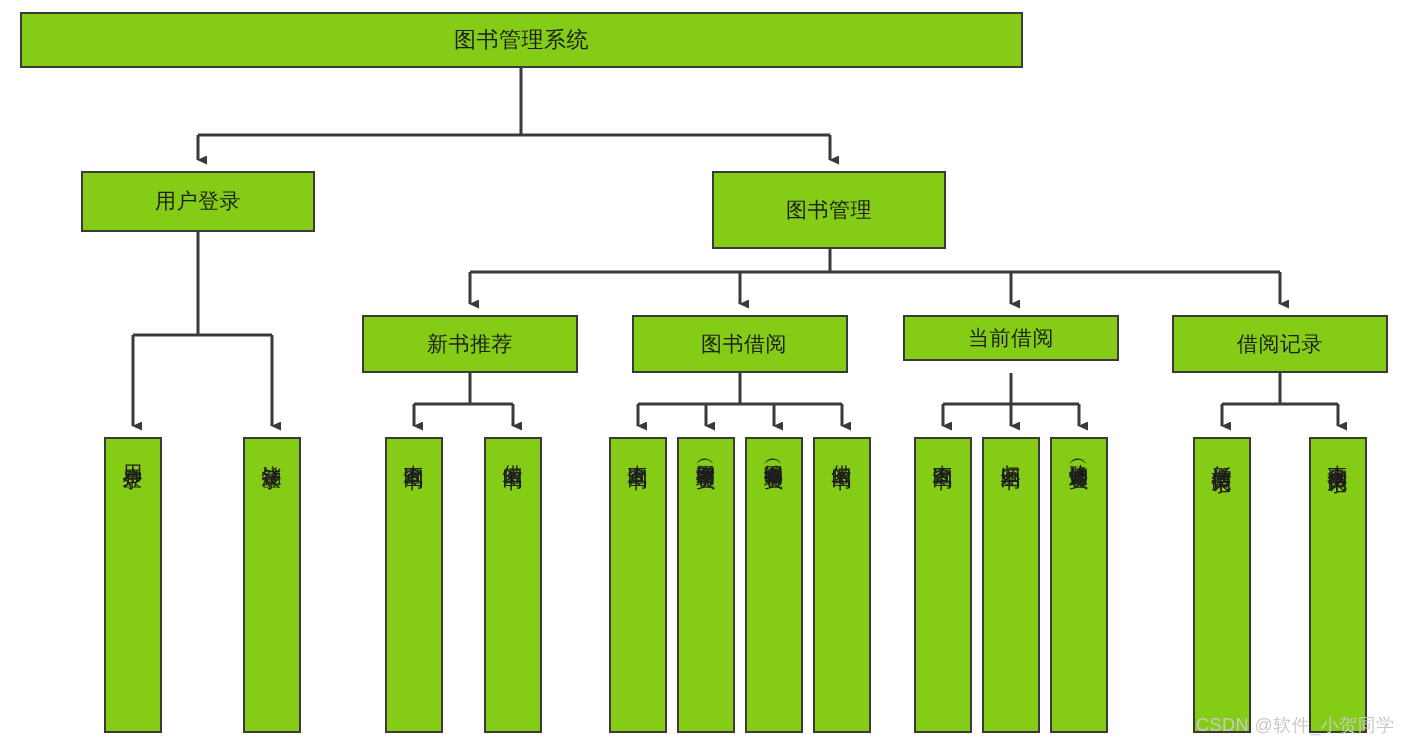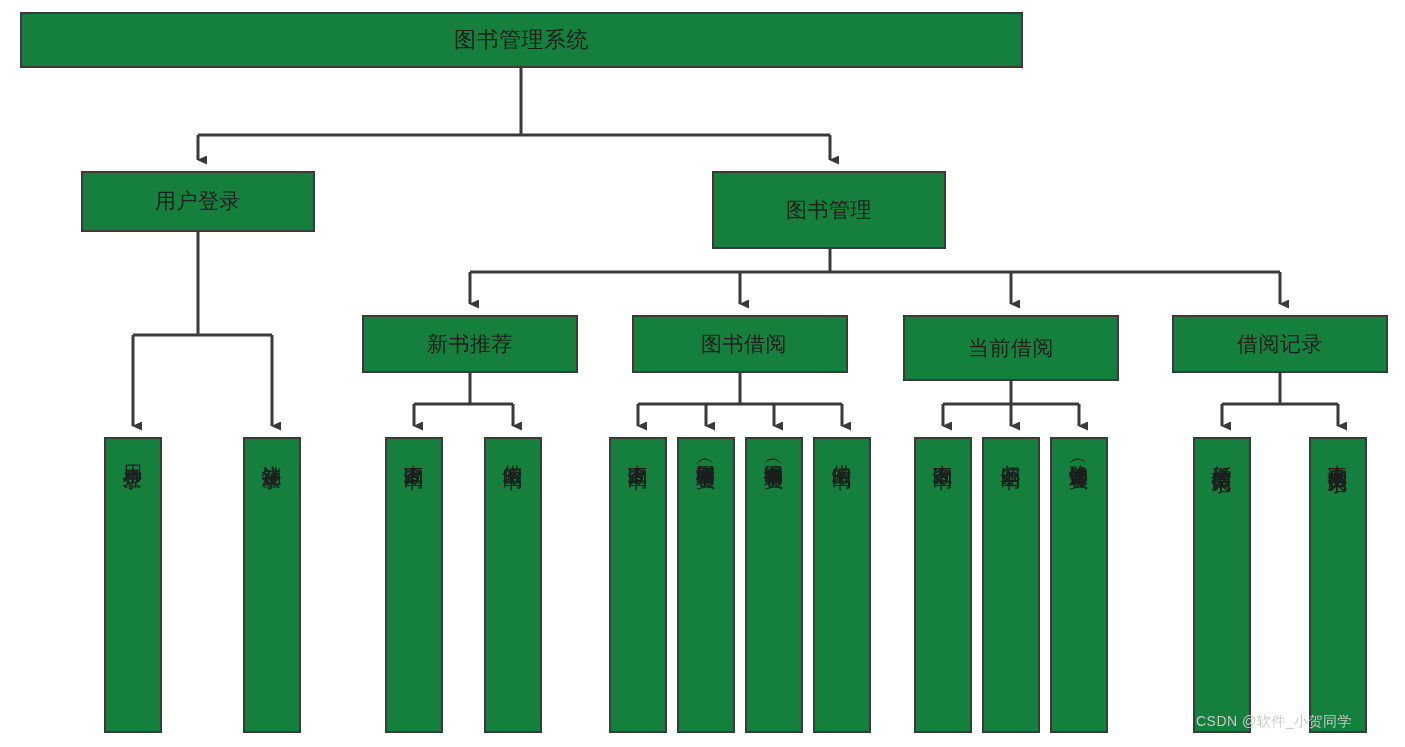--- a/index.html
+++ b/index.html
@@ -22,21 +22,21 @@
     position: absolute;
     left: 0;
     top: 0;
     width: 1405px;
     height: 747px;
     pointer-events: none;
   }
   .node {
     position: absolute;
     box-sizing: border-box;
-    background: #15803d;
+    background: #84cc16;
     border: 2px solid #3a3a3a;
     display: flex;
     align-items: center;
     justify-content: center;
     color: #1d1d1d;
     z-index: 2;
   }
   .node-label {
     display: block;
     text-align: center;
@@ -67,21 +67,21 @@
     max-height: 100%;
   }
   .node.vert.tall-text .node-label {
     font-size: 19px;
     letter-spacing: 1px;
   }
   .watermark {
     position: absolute;
     left: 1196px;
     top: 713px;
-    font-size: 14px;
+    font-size: 18px;
     color: #c9c9c9;
     white-space: nowrap;
     z-index: 5;
     letter-spacing: 0.5px;
   }
 </style>
 </head>
 <body>
 
 <div id="diagram-canvas">
@@ -148,21 +148,21 @@
   <div class="node horiz" style="left:712px; top:171px; width:234px; height:78px;">
     <span class="node-label">图书管理</span>
   </div>
 
   <div class="node horiz" style="left:362px; top:315px; width:216px; height:58px;align-items:center;">
     <span class="node-label">新书推荐</span>
   </div>
   <div class="node horiz" style="left:632px; top:315px; width:216px; height:58px;padding-left:8px;">
     <span class="node-label">图书借阅</span>
   </div>
-  <div class="node horiz" style="left:903px; top:315px; width:216px; height:66px;">
+  <div class="node horiz" style="left:903px; top:315px; width:216px; height:46px;">
     <span class="node-label">当前借阅</span>
   </div>
   <div class="node horiz" style="left:1172px; top:315px; width:216px; height:58px;justify-content:center;">
     <span class="node-label">借阅记录</span>
   </div>
 
   <div class="node vert" style="left:104px; top:437px; width:58px; height:296px;">
     <span class="node-label">用户登录</span>
   </div>
   <div class="node vert" style="left:243px; top:437px; width:58px; height:296px;">

